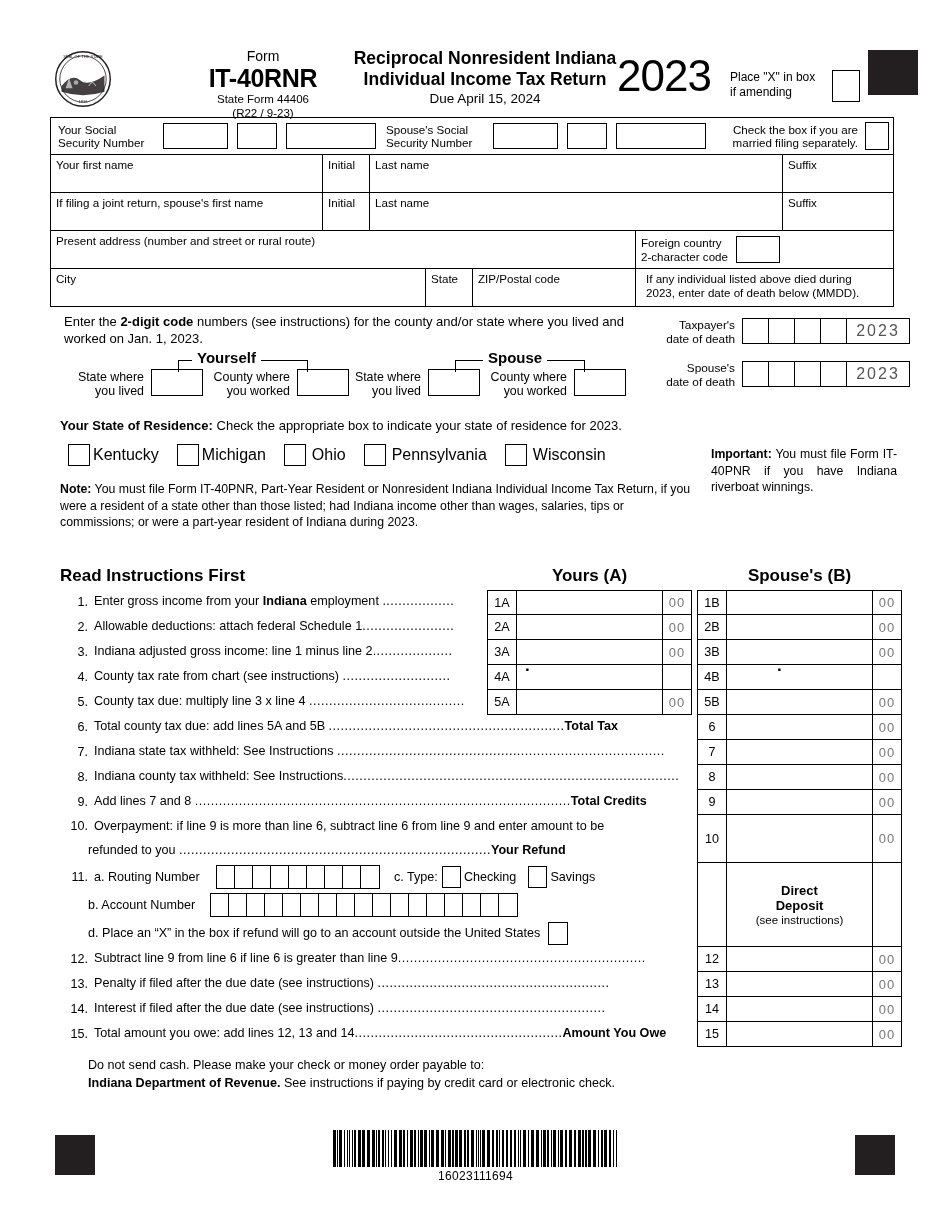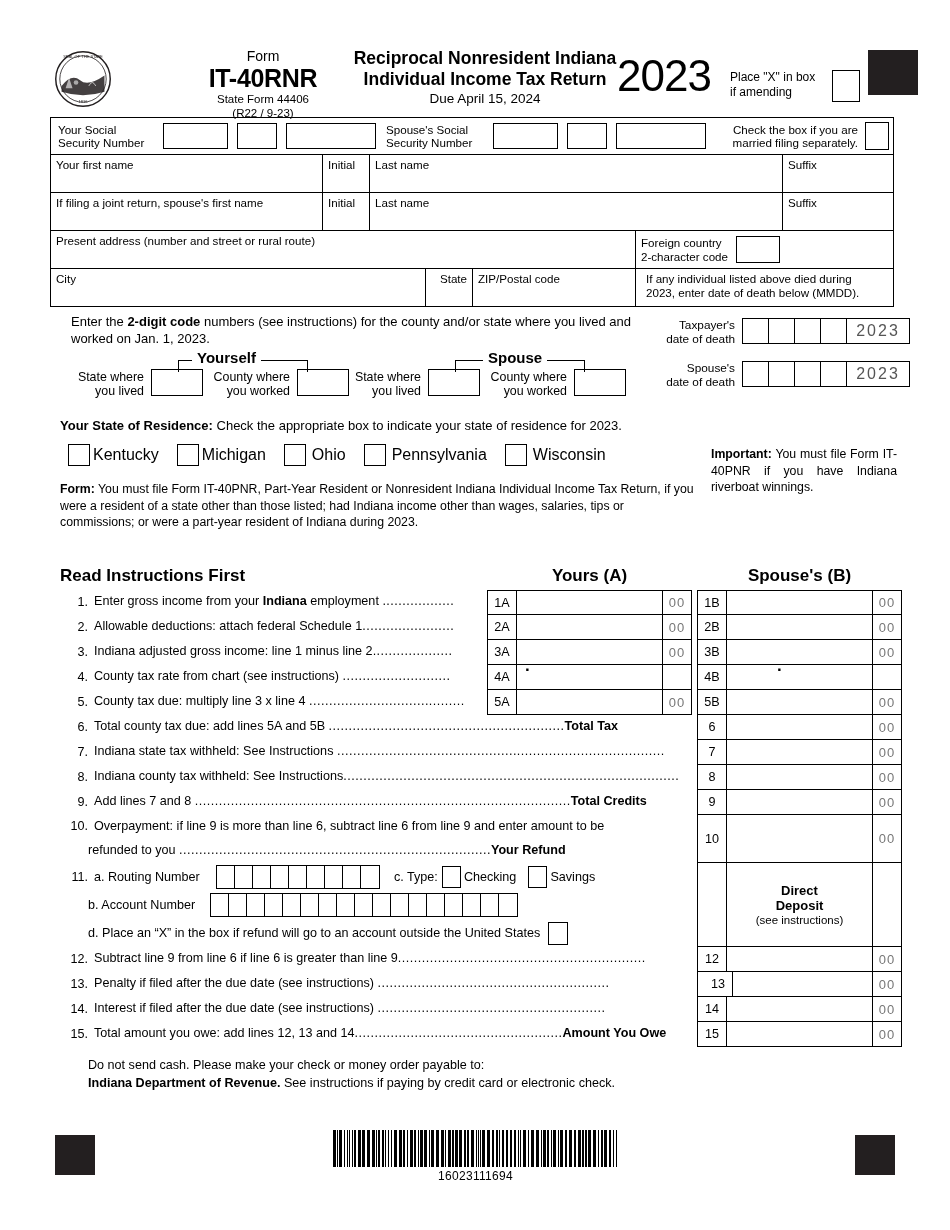--- a/index.html
+++ b/index.html
@@ -35,21 +35,21 @@
   .row:last-child{border-bottom:none;}
   .cell{position:relative;box-sizing:border-box;border-right:1.3px solid #000;padding:3px 5px;}
   .cell:last-child{border-right:none;}
   .lbl{font-size:11.6px;line-height:13.5px;}
   .inbox{border:1.6px solid #000;box-sizing:border-box;}
 
   .ssnrow{height:37px;align-items:center;}
   .ssnlabel{font-size:11.6px;line-height:13px;}
 
   
-  .codetext{position:absolute;left:71px;top:313px;width:600px;font-size:13px;line-height:17px;}
+  .codetext{position:absolute;left:64px;top:313px;width:600px;font-size:13px;line-height:17px;}
   .grp{position:absolute;font-size:12.4px;line-height:14px;}
   .bracket{position:absolute;border-top:1.6px solid #000;border-left:1.6px solid #000;border-right:1.6px solid #000;box-sizing:border-box;}
   .grptitle{position:absolute;font-size:15px;font-weight:bold;background:#fff;padding:0 5px;}
   .codebox{position:absolute;border:1.6px solid #000;box-sizing:border-box;width:52px;height:27px;}
 
   .dodlbl{position:absolute;font-size:11.8px;line-height:14px;text-align:right;}
   .dodgrid{position:absolute;display:flex;border:1.6px solid #000;box-sizing:border-box;height:26px;}
   .dodgrid i{display:block;width:26px;border-right:1.6px solid #000;box-sizing:border-box;}
   .dodgrid i.yr{width:62px;border-right:none;color:#555;font-size:16px;text-align:center;line-height:23px;font-style:normal;letter-spacing:2px;}
 
@@ -205,21 +205,21 @@
           <div class="lbl">2-character code</div>
         </div>
         <div class="inbox" style="width:44px;height:27px;margin-left:8px;"></div>
       </div>
     </div>
 
     <div class="row" style="height:37px;">
       <div class="cell" style="flex:0 0 375px;">
         <div class="lbl">City</div>
       </div>
-      <div class="cell" style="flex:0 0 47px;text-align:right;">
+      <div class="cell" style="flex:0 0 47px;">
         <div class="lbl">State</div>
       </div>
       <div class="cell" style="flex:0 0 163px;">
         <div class="lbl">ZIP/Postal code</div>
       </div>
       <div class="cell" style="flex:1 1 auto;padding-left:10px;">
         <div class="lbl">If any individual listed above died during</div>
         <div class="lbl">2023, enter date of death below (MMDD).</div>
       </div>
     </div>
@@ -301,21 +301,21 @@
         <span class="cbx"></span>
         <span class="stname" style="margin-left:6px;">Pennsylvania</span>
       </div>
     <div class="st">
         <span class="cbx"></span>
         <span class="stname" style="margin-left:6px;">Wisconsin</span>
       </div>
   </div>
 
   <div class="noteblk">
-    <b>Form:</b><span> You must file Form IT-40PNR, Part-Year Resident or Nonresident Indiana Individual Income Tax Return, if you were a resident of a state other than those listed; had Indiana income other than wages, salaries, tips or commissions; or were a part-year resident of Indiana during 2023.</span>
+    <b>Note:</b><span> You must file Form IT-40PNR, Part-Year Resident or Nonresident Indiana Individual Income Tax Return, if you were a resident of a state other than those listed; had Indiana income other than wages, salaries, tips or commissions; or were a part-year resident of Indiana during 2023.</span>
   </div>
 
   <div class="impblk">
     <b>Important:</b><span> You must file Form IT-40PNR if you have Indiana riverboat winnings.</span>
   </div>
 
   <div class="readinstr">Read Instructions First</div>
   <div class="colA">Yours (A)</div>
   <div class="colB">Spouse's (B)</div>
 
@@ -562,21 +562,21 @@
               <div style="flex:0 0 28px;text-align:right;padding-right:6px;font-size:12.6px;padding-top:5px;">15.</div>
               <div class="desc" style="flex:1 1 auto;white-space:nowrap;overflow:hidden;">Total amount you owe: add lines 12, 13 and 14<span class="dots">....................................................</span><b>Amount You Owe</b></div>
             </div>
           </div>
           <div class="boxcolB" style="top:0;">
             <div class="bx" style="height:25px;">
               <div class="tag">12</div>
               <div class="fill"></div>
               <div class="cents">00</div>
             </div>
-            <div class="bx" style="height:25px;padding-left:6px;">
+            <div class="bx" style="height:25px;">
               <div class="tag">13</div>
               <div class="fill"></div>
               <div class="cents">00</div>
             </div>
             <div class="bx" style="height:25px;">
               <div class="tag">14</div>
               <div class="fill"></div>
               <div class="cents">00</div>
             </div>
             <div class="bx" style="height:25px;gap:28px;">

